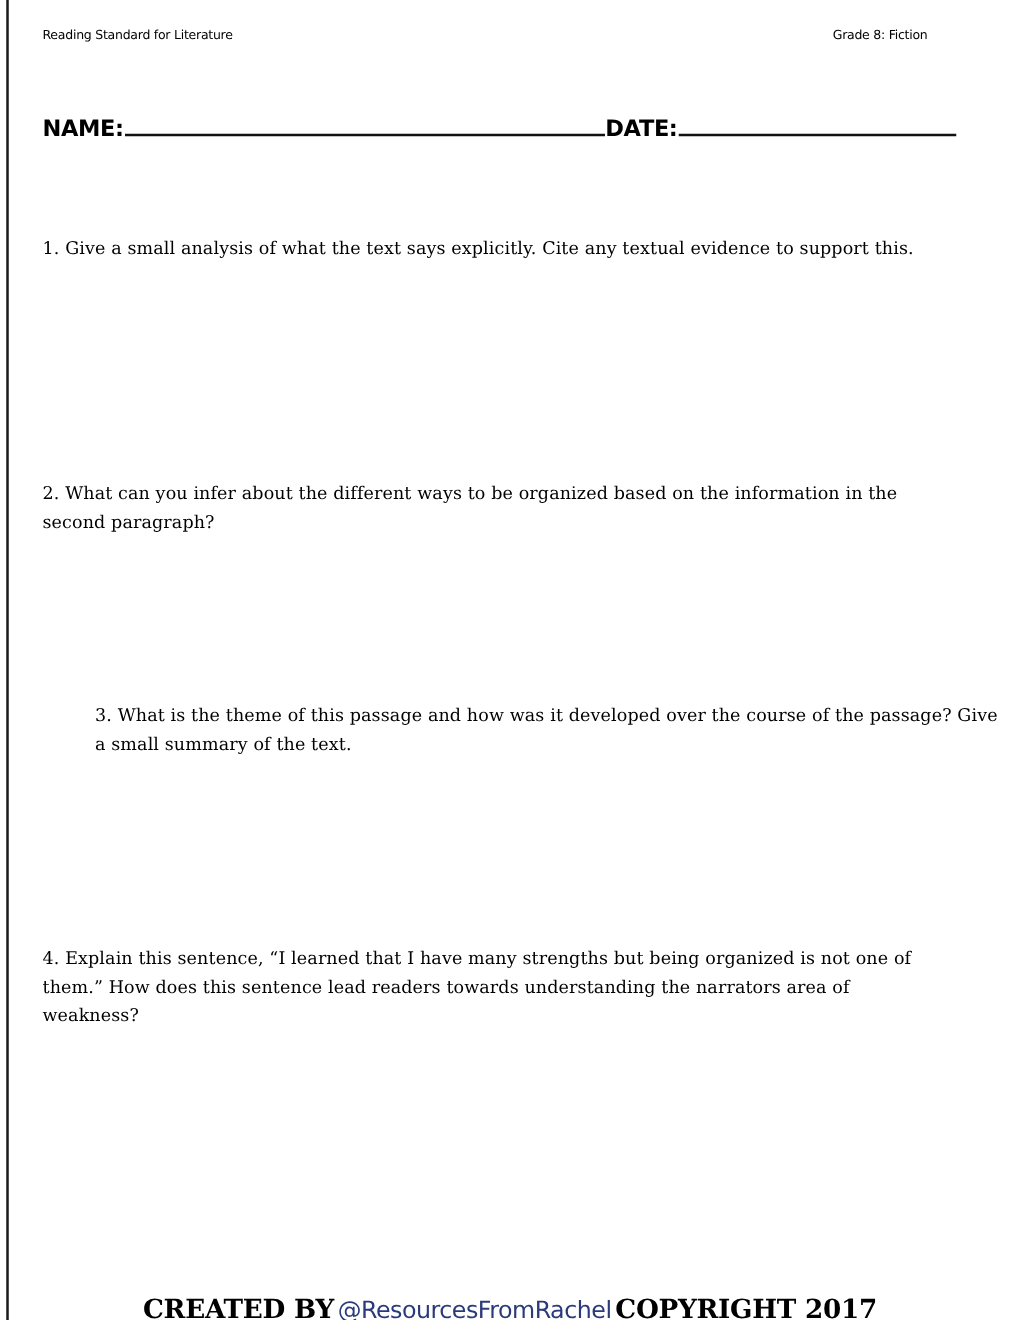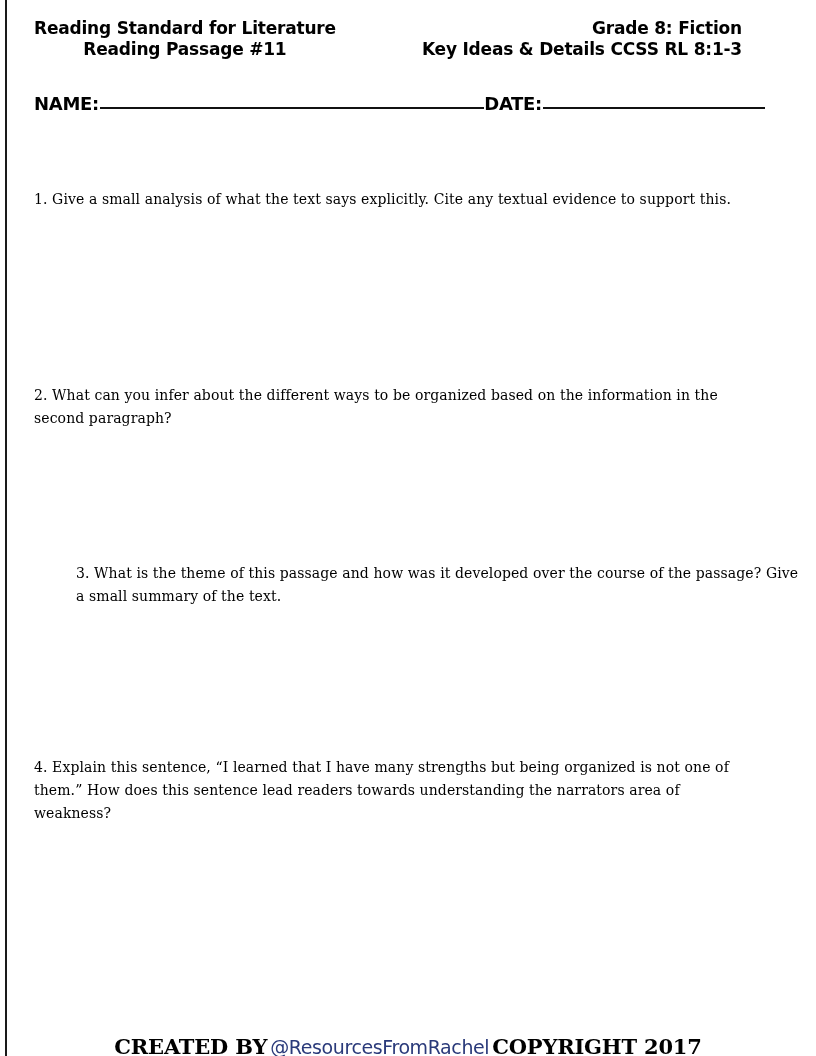--- a/index.html
+++ b/index.html
@@ -35,27 +35,26 @@
     width: 708px;
     display: flex;
     justify-content: space-between;
     align-items: flex-start;
   }
   .header-col { display: flex; flex-direction: column; }
   .header-col.right { align-items: flex-end; text-align: right; }
 
   .header-line {
     font-family: "DejaVu Sans", sans-serif;
-    font-size: 17px;
-    font-weight: bold;
+    font-size: 10px;
+    font-weight: normal;
     color: #000000;
     line-height: 21px;
     white-space: nowrap;
     letter-spacing: -0.2px;
-    text-align: center;
   }
 
   
   .namedate {
     position: absolute;
     top: 93px;
     left: 34px;
     width: 731px;
     display: flex;
     align-items: flex-start;
@@ -150,25 +149,23 @@
 </head>
 <body>
 
 <div id="page">
 
   <div id="left-rule"></div>
 
   <div class="header">
     <div class="header-col left">
       <div class="header-line">Reading Standard for Literature</div>
-      <div class="header-line">Reading Passage #11</div>
     </div>
     <div class="header-col right">
       <div class="header-line">Grade 8: Fiction</div>
-      <div class="header-line">Key Ideas &amp; Details CCSS RL 8:1-3</div>
     </div>
   </div>
 
   <div class="namedate">
     <span class="nd-label">NAME:</span>
     <span class="nd-rule name"></span>
     <span class="nd-label">DATE:</span>
     <span class="nd-rule date"></span>
   </div>
 

